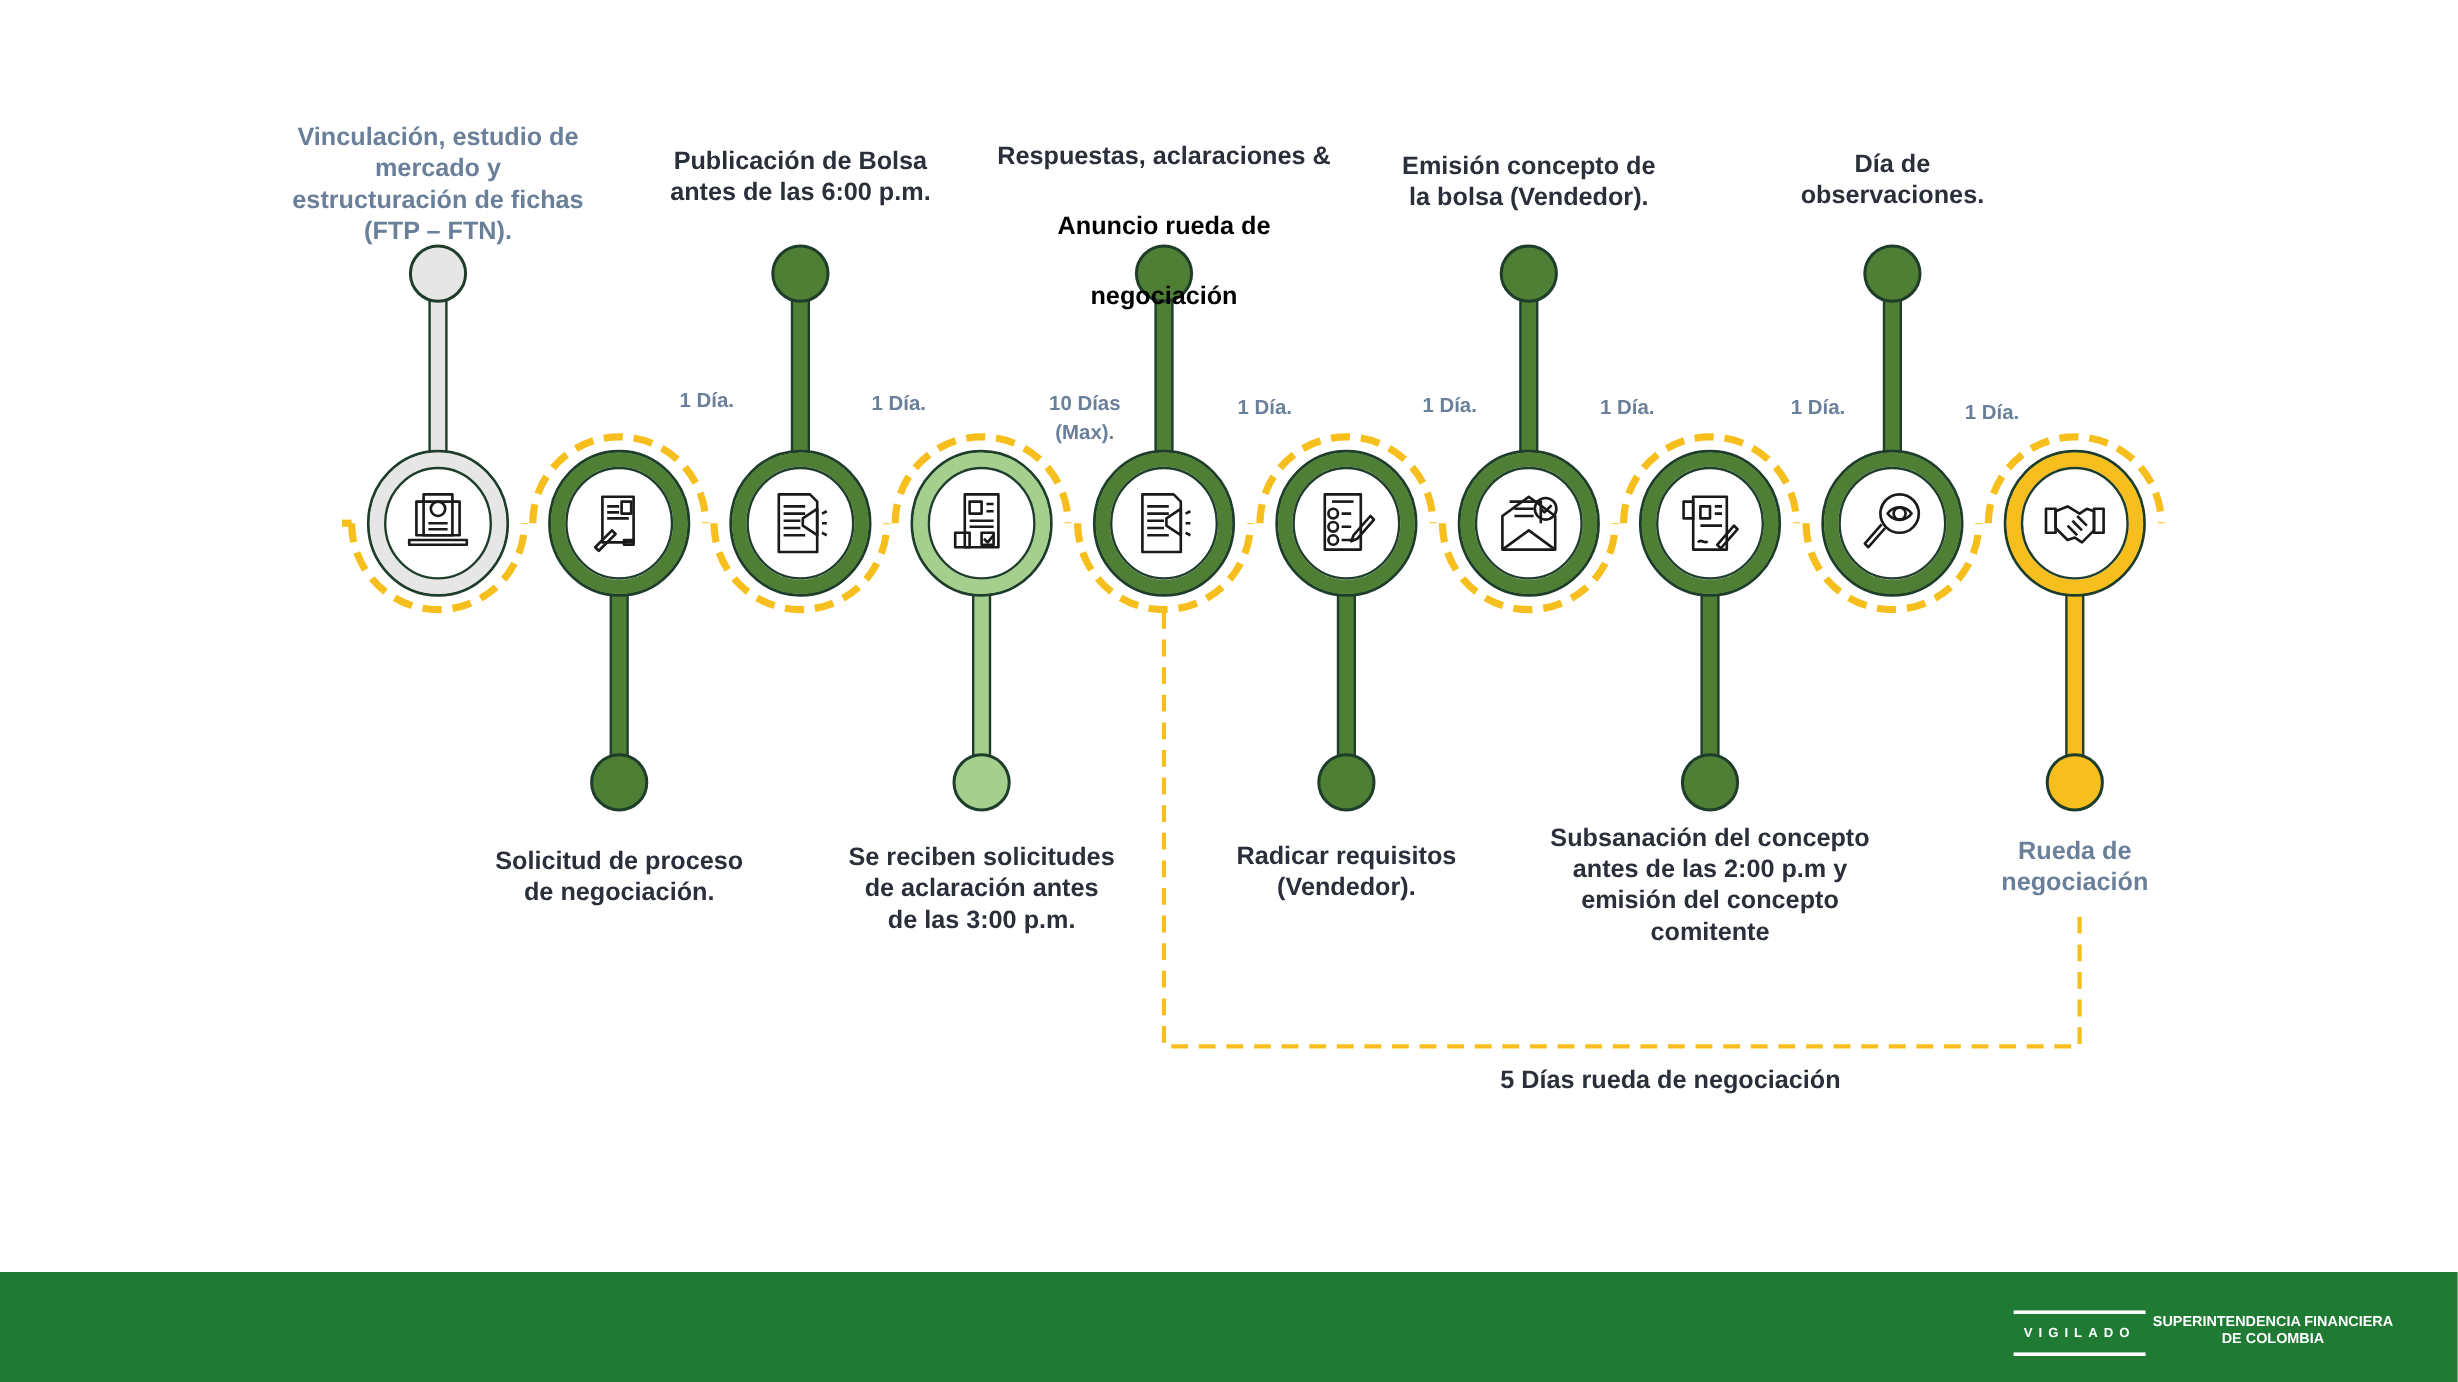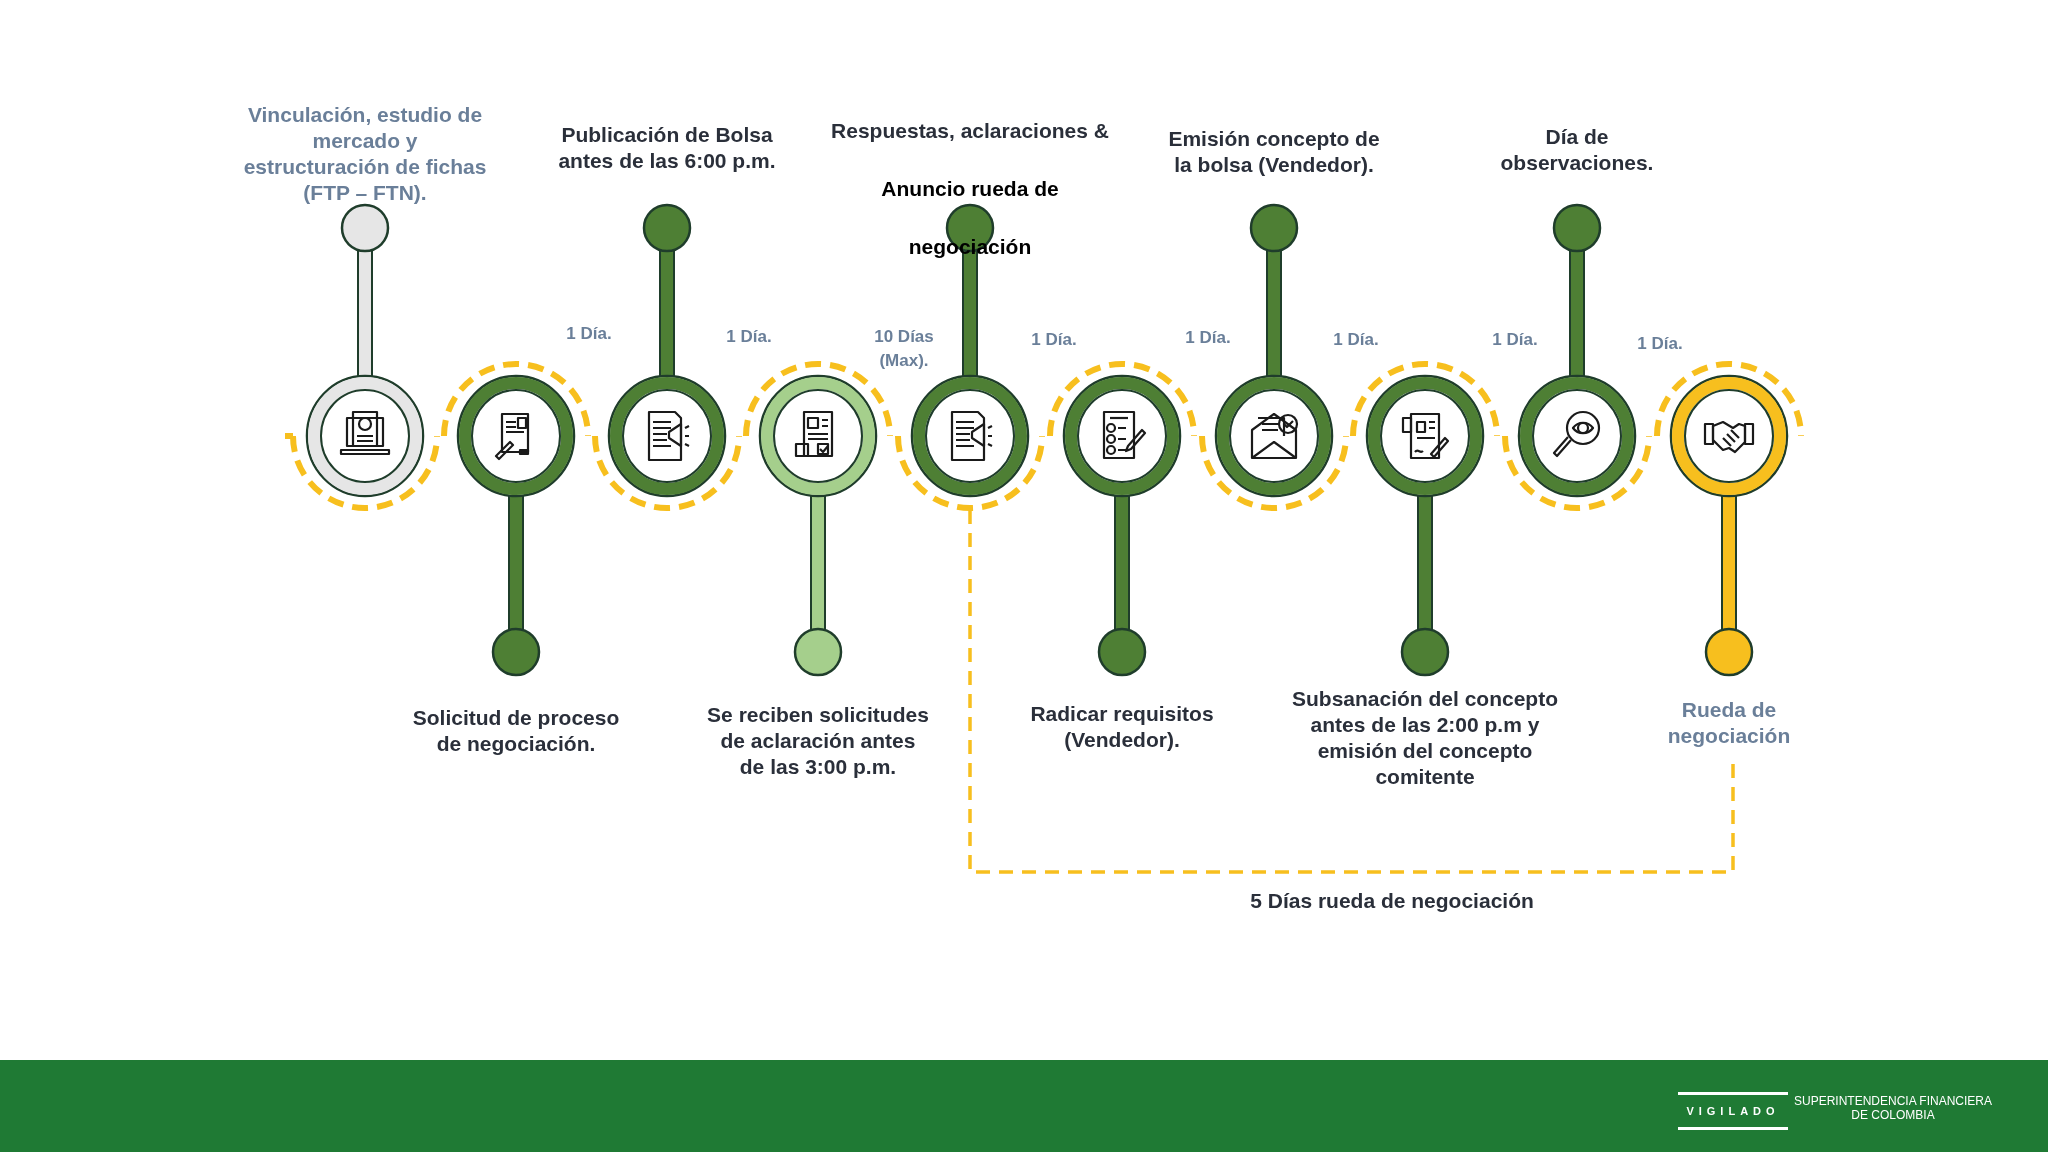--- a/index.html
+++ b/index.html
@@ -10,21 +10,21 @@
   .lbl.muted { color:#6a7f99; }
   .lbl .muted { color:#000000;margin-top:32px; }
   .dur { position:absolute; font-weight:bold; font-size:17px; line-height:24px; color:#6a7f99; transform:translateX(-50%); text-align:center; white-space:nowrap; }
   #note { position:absolute; left:56px; top:940px; width:678px; font-size:20px; line-height:26px; color:#3a3f4a; font-style:italic; text-align:justify; }
   #note .b { font-weight:bold; color:#2a2f3a; }
   #note .n { font-weight:bold; color:#6a7f99; }
   #note .y { font-weight:bold; color:#f1b91c; }
   #footer { position:absolute; left:0; top:1060px; width:2048px; height:92px; background:#1f7a34; }
   #vig { position:absolute; left:1678px; top:1092px; width:110px; height:32px; border-top:3px solid #fff; border-bottom:3px solid #fff; color:#fff;
          font-size:11px; letter-spacing:5px; display:flex; align-items:center; justify-content:center; font-weight:bold; }
-  #sfc { position:absolute; left:1794px; top:1094px; color:#fff; font-size:12px; line-height:14px; font-weight:normal; text-align:center; }
+  #sfc { position:absolute; left:1794px; top:1094px; color:#fff; font-size:12px; line-height:14px; font-weight:bold; text-align:center; }
 </style>
 </head>
 <body>
 
 <div id="stage">
   <svg id="diagram" width="2048" height="1152" viewBox="0 0 2048 1152" style="position:absolute;left:0;top:0">
       <path d="M 293 436 A 72 72 0 0 0 437 436" fill="none" stroke="#f7bf1e" stroke-width="6" stroke-dasharray="16 9"></path>
       <path d="M 444 436 A 72 72 0 0 1 588 436" fill="none" stroke="#f7bf1e" stroke-width="6" stroke-dasharray="16 9"></path>
       <path d="M 595 436 A 72 72 0 0 0 739 436" fill="none" stroke="#f7bf1e" stroke-width="6" stroke-dasharray="16 9"></path>
       <path d="M 746 436 A 72 72 0 0 1 890 436" fill="none" stroke="#f7bf1e" stroke-width="6" stroke-dasharray="16 9"></path>

